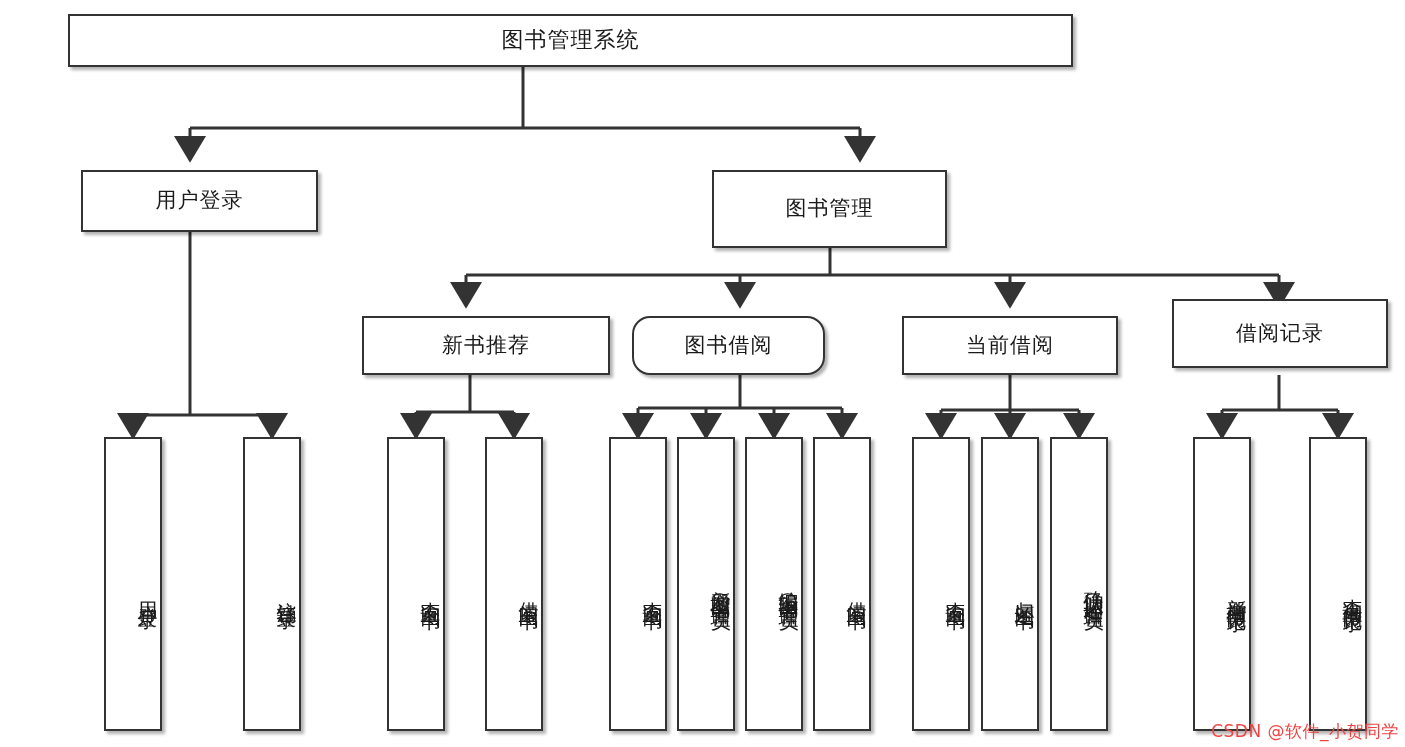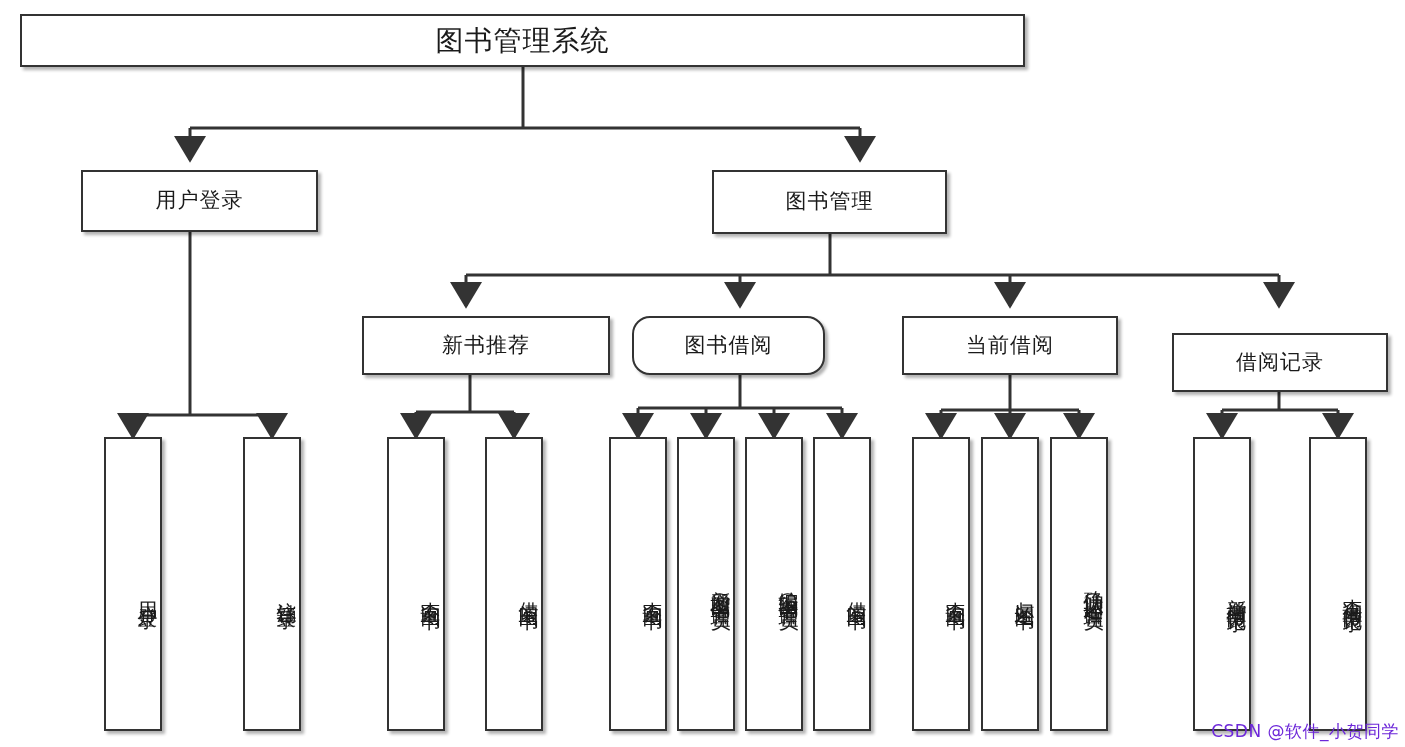--- a/index.html
+++ b/index.html
@@ -38,41 +38,42 @@
     color: #1a1a1a;
     text-align: center;
     z-index: 2;
   }
   .node.horiz {
     font-size: 21px;
     line-height: 1.2;
     letter-spacing: 1px;
   }
   .node.root {
-    font-size: 28px;
+    font-size: 22px;
+    margin-left: 48px;
   }
   .node.vert {
     writing-mode: vertical-rl;
     text-orientation: upright;
     align-items: flex-start;
     justify-content: center;
     padding-top: 16px;
     font-size: 20px;
     letter-spacing: 3px;
     line-height: 1.25;
   }
   .node.vert.tall-text {
     padding-top: 8px;
   }
   .watermark {
     position: absolute;
     right: 6px;
     bottom: 4px;
     font-size: 17px;
-    color: #6d28d9;
+    color: #ef4444;
     letter-spacing: 0.5px;
     z-index: 3;
     white-space: nowrap;
   }
 </style>
 </head>
 <body>
 
 <div id="canvas">
 
@@ -122,26 +123,26 @@
       <path d="M 1279 375 L 1279 410"></path>
       <path d="M 1222 410 L 1338 410"></path>
       <path d="M 1222 410 L 1222 437" marker-end="url(#arrow)"></path>
       <path d="M 1338 410 L 1338 437" marker-end="url(#arrow)"></path>
     </g>
   </svg>
 
   <div class="node horiz root" style="left:20px; top:14px; width:1005px; height:53px;">图书管理系统</div>
 
   <div class="node horiz" style="left:81px; top:170px; width:237px; height:62px;">用户登录</div>
-  <div class="node horiz" style="left:712px; top:170px; width:235px; height:64px;">图书管理</div>
+  <div class="node horiz" style="left:712px; top:170px; width:235px; height:78px;">图书管理</div>
 
   <div class="node horiz" style="left:362px; top:316px; width:248px; height:59px;">新书推荐</div>
   <div class="node horiz" style="left:632px; top:316px; width:193px; height:59px;border-radius:18px;">图书借阅</div>
   <div class="node horiz" style="left:902px; top:316px; width:216px; height:59px;text-align:right;">当前借阅</div>
-  <div class="node horiz" style="left:1172px; top:333px; width:216px; height:59px;">借阅记录</div>
+  <div class="node horiz" style="left:1172px; top:299px; width:216px; height:69px;">借阅记录</div>
 
   <div class="node vert" style="left:104px; top:437px; width:58px; height:294px;">用户登录</div>
   <div class="node vert" style="left:243px; top:437px; width:58px; height:294px;">注销登录</div>
 
   <div class="node vert" style="left:387px; top:437px; width:58px; height:294px;">查询图书</div>
   <div class="node vert" style="left:485px; top:437px; width:58px; height:294px;">借阅图书</div>
 
   <div class="node vert" style="left:609px; top:437px; width:58px; height:294px;">查询图书</div>
   <div class="node vert tall-text" style="left:677px; top:437px; width:58px; height:294px;">新增图书（管理员）</div>
   <div class="node vert tall-text" style="left:745px; top:437px; width:58px; height:294px;">编辑图书（管理员）</div>

